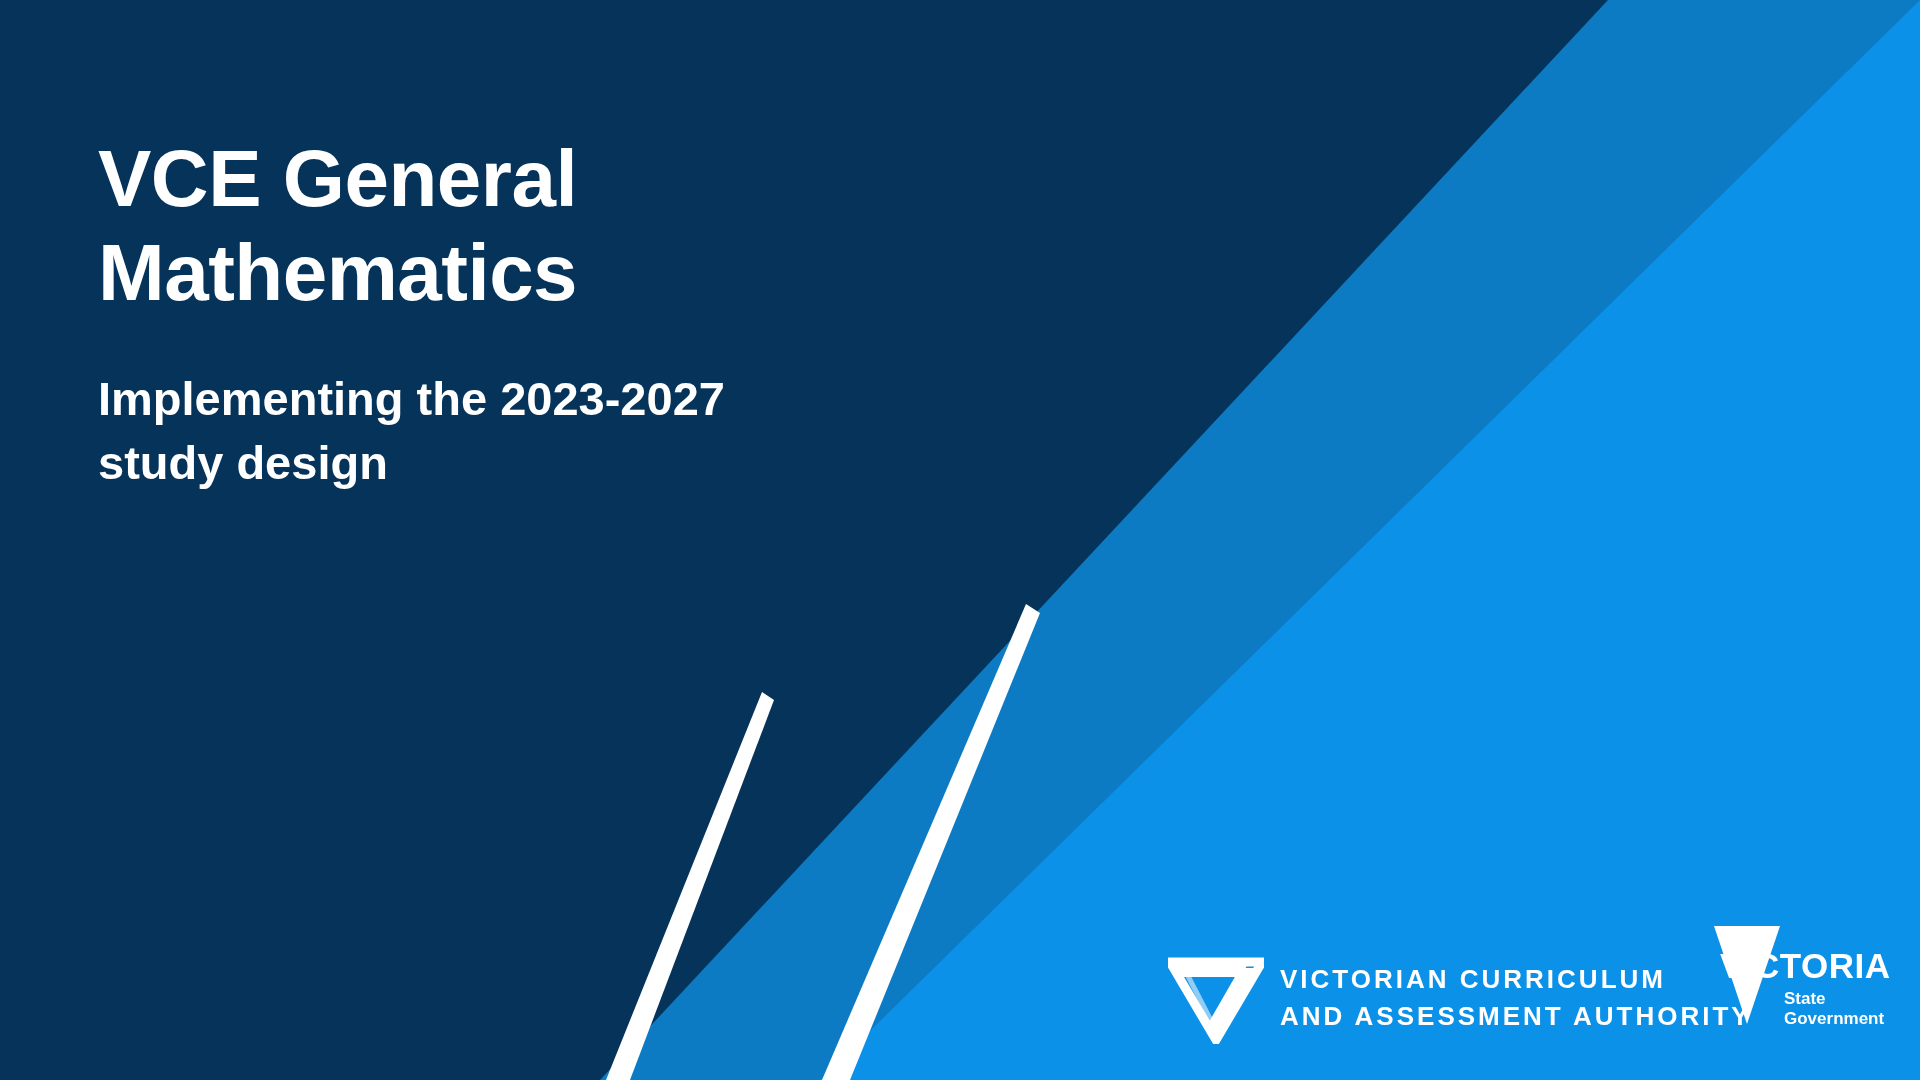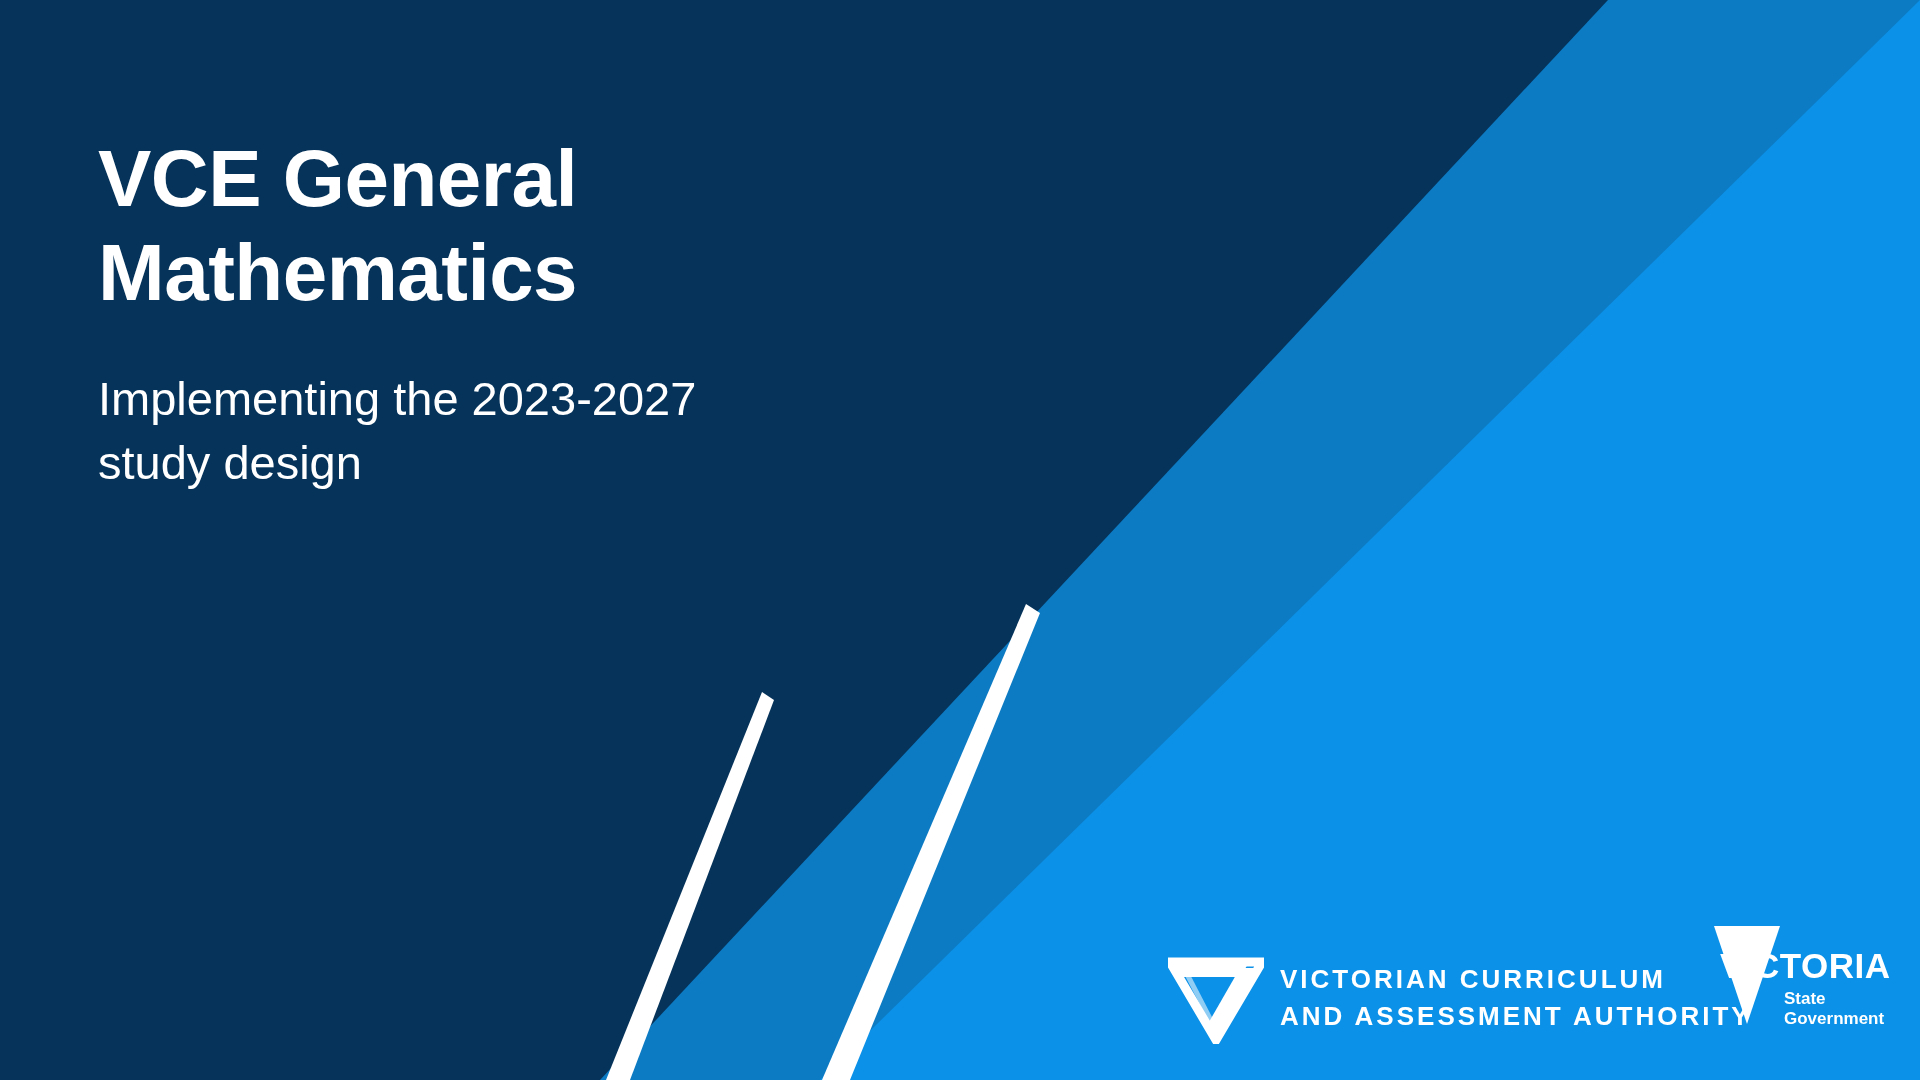--- a/index.html
+++ b/index.html
@@ -34,21 +34,21 @@
     font-size: 80px;
     font-weight: 700;
     line-height: 1.18;
     color: #FFFFFF;
     letter-spacing: -0.5px;
     margin: 0;
     white-space: pre-line;
   }
   #subtitle {
     font-size: 47px;
-    font-weight: 400;
+    font-weight: 700;
     line-height: 1.36;
     color: #FFFFFF;
     letter-spacing: 0px;
     margin: 46px 0 0 0;
     white-space: pre-line;
   }
   
   #vcaa-logo {
     position: absolute;
     left: 1168px;

